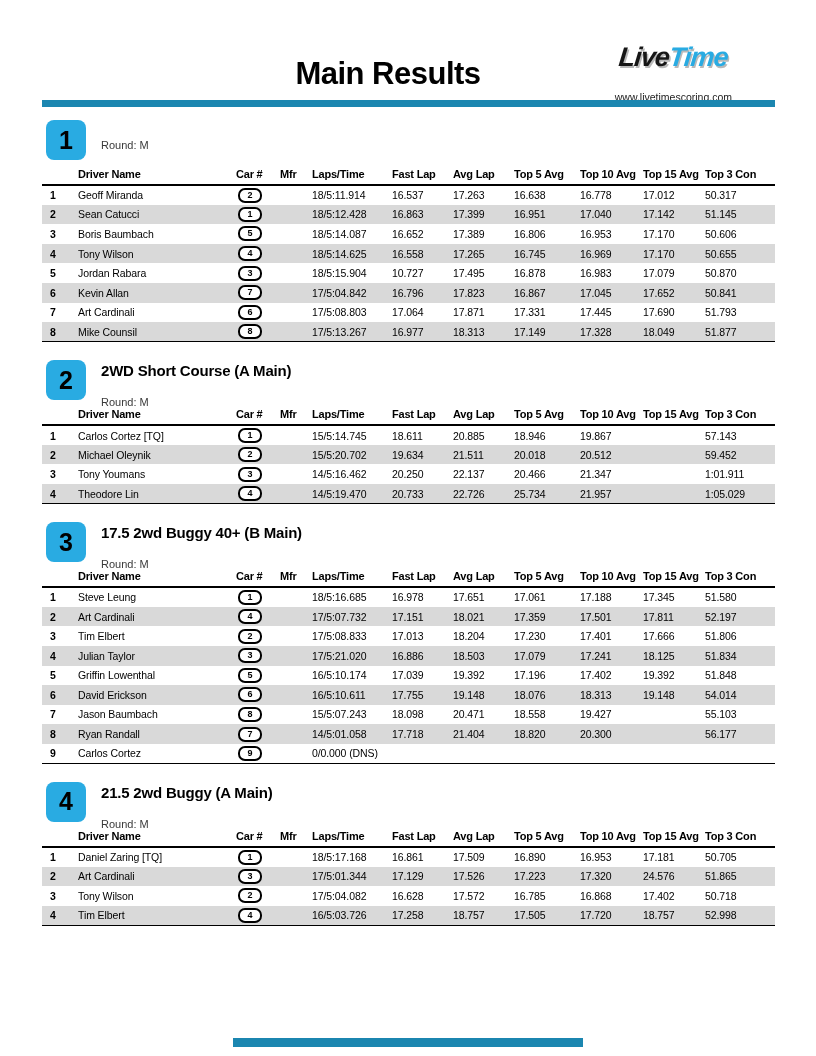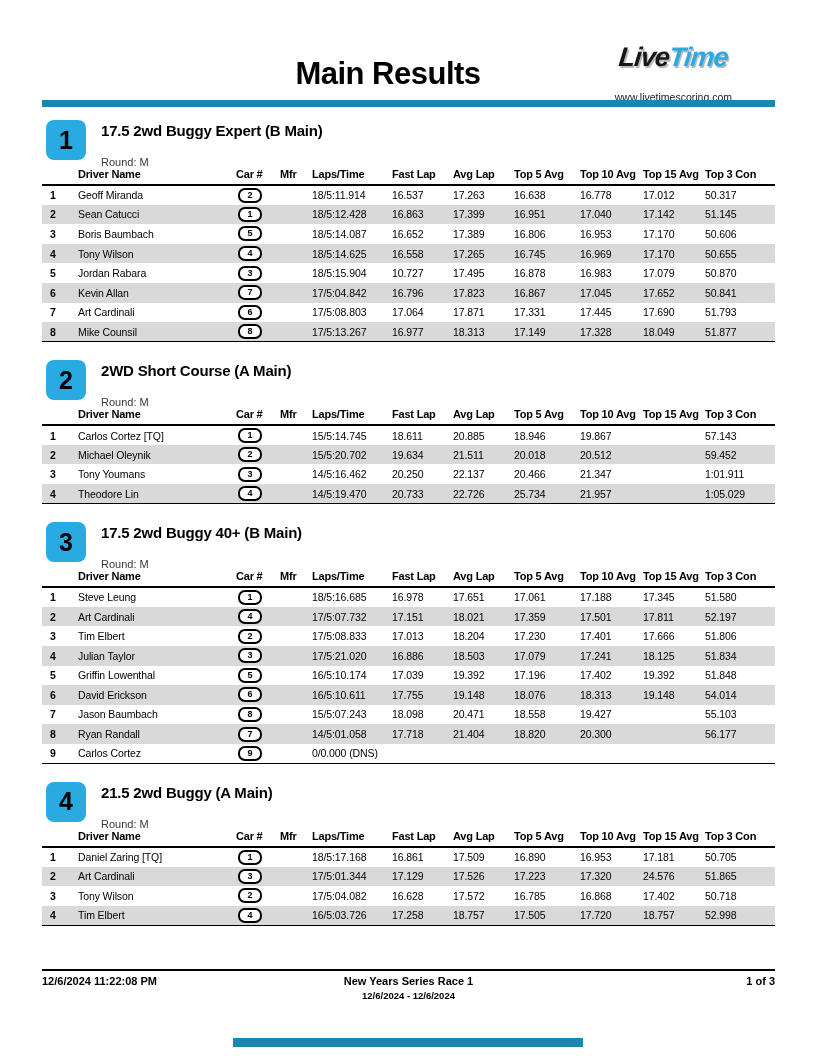--- a/index.html
+++ b/index.html
@@ -68,21 +68,20 @@
     <div class="logo-url">www.livetimescoring.com</div>
   </div>
 
   <div class="top-bar"></div>
 
   <div class="sections">
       <section class="race-section">
         <div class="sec-head">
        <div class="badge">1</div>
        <div class="sec-titles">
-         <div class="sec-title">17.5 2wd Buggy Expert (B Main)</div>
          <div class="sec-round">Round: M</div>
        </div>
      </div>
      <table class="results">
        <colgroup>
             <col style="width:36px">
             <col style="width:158px">
             <col style="width:44px">
             <col style="width:32px">
             <col style="width:80px">
@@ -555,24 +554,16 @@
               <td class="td-top5_avg">17.505</td>
               <td class="td-top10_avg">17.720</td>
               <td class="td-top15_avg">18.757</td>
               <td class="td-top3_con">52.998</td>
             </tr>
           </tbody>
      </table>
       </section>
     </div>
 
-  <div class="footer">
-    <div class="footer-left">12/6/2024 11:22:08 PM</div>
-    <div class="footer-center">
-      <div class="footer-event">New Years Series Race 1</div>
-      <div class="footer-dates">12/6/2024 - 12/6/2024</div>
-    </div>
-    <div class="footer-right">1 of 3</div>
-  </div>
 
   <div class="bottom-bar"></div>
 
 </div>
 
 </body></html>

